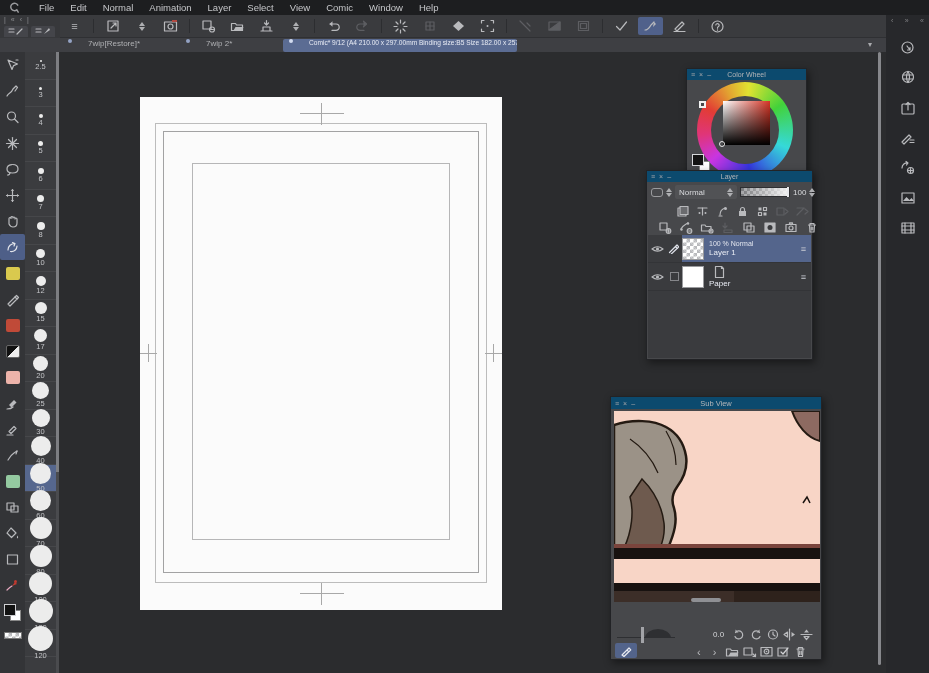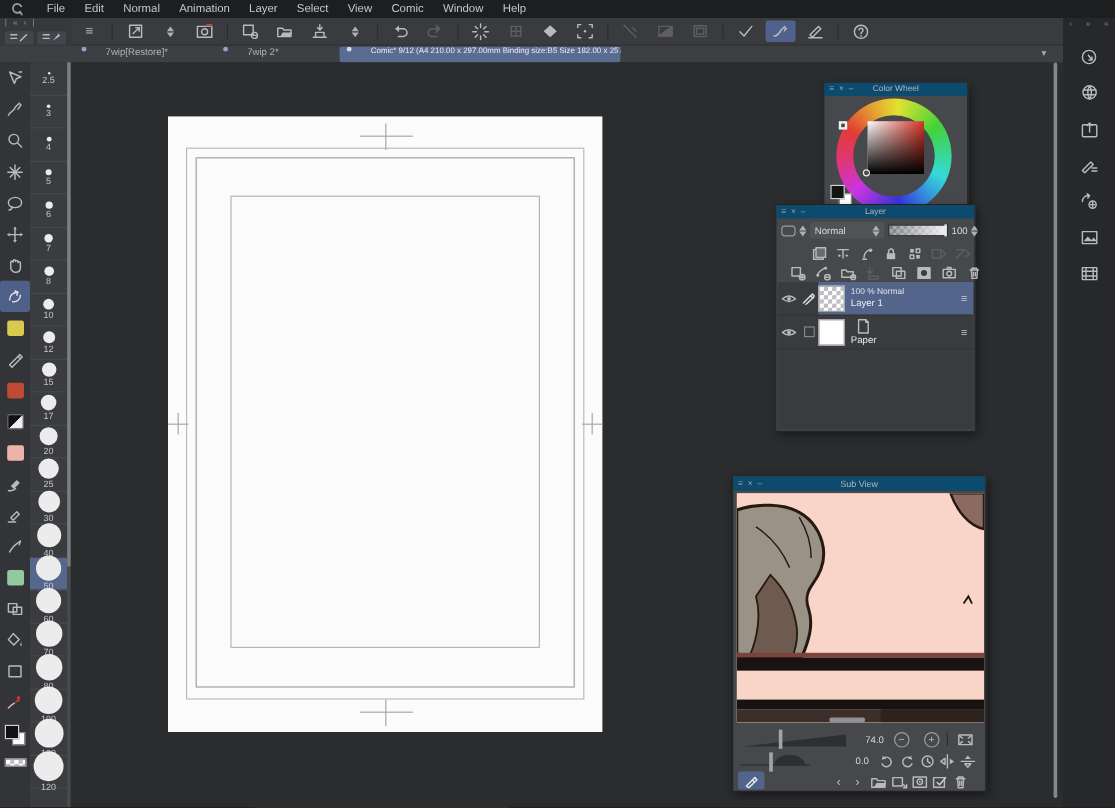--- a/index.html
+++ b/index.html
@@ -850,40 +850,20 @@
         <path d="M189,92 l4,-6 3,6" stroke="#1a120e" stroke-width="1.5" fill="none"></path>
         <rect x="0" y="133" width="206" height="4" fill="#7a443c"></rect>
         <rect x="0" y="137" width="206" height="11" fill="#181210"></rect>
         <rect x="0" y="148" width="206" height="24" fill="#f8d5c6"></rect>
         <rect x="0" y="172" width="206" height="8" fill="#181210"></rect>
         <rect x="0" y="180" width="206" height="11" fill="#3c2e28"></rect>
         <rect x="120" y="180" width="86" height="11" fill="#2e221c"></rect>
       </svg>
     </div>
     <div id="sv-scrollh"></div>
-    <div class="svrow" style="top:211px">
-      <span class="wedge1" style="margin-left:6px">
-          <span class="tri"></span>
-          <span class="whandle" style="left:32px"></span>
-        </span>
-      <span class="svval" style="margin-left:14px">74.0</span>
-      <span class="circbtn" style="margin-left:8px">
-          <span>−</span>
-        </span>
-      <span class="circbtn" style="margin-left:12px">
-          <span>+</span>
-        </span>
-      <span style="width:1px;height:12px;background:#2e2f32;margin:0 6px"></span>
-      <span class="svico">
-          <svg class="ico" width="15" height="13" viewBox="0 0 15 13">
-            <rect x="2" y="2.5" width="11" height="8"></rect>
-            <path d="M5,5 l-2,-1.5 M10,5 l2,-1.5 M5,8 l-2,1.5 M10,8 l2,1.5"></path>
-          </svg>
-        </span>
-    </div>
     <div class="svrow" style="top:229px">
       <span class="wedge2" style="margin-left:6px">
           <span class="base"></span>
           <span class="hump"></span>
           <span class="whandle" style="left:24px;top:-1px"></span>
         </span>
       <span class="svval" style="margin-left:38px">0.0</span>
       <span class="svico" style="margin-left:6px">
           <svg class="ico" width="14" height="13" viewBox="0 0 14 13">
             <path d="M3.5,4.5 a4,4 0 1 1 -0.5,4"></path>

